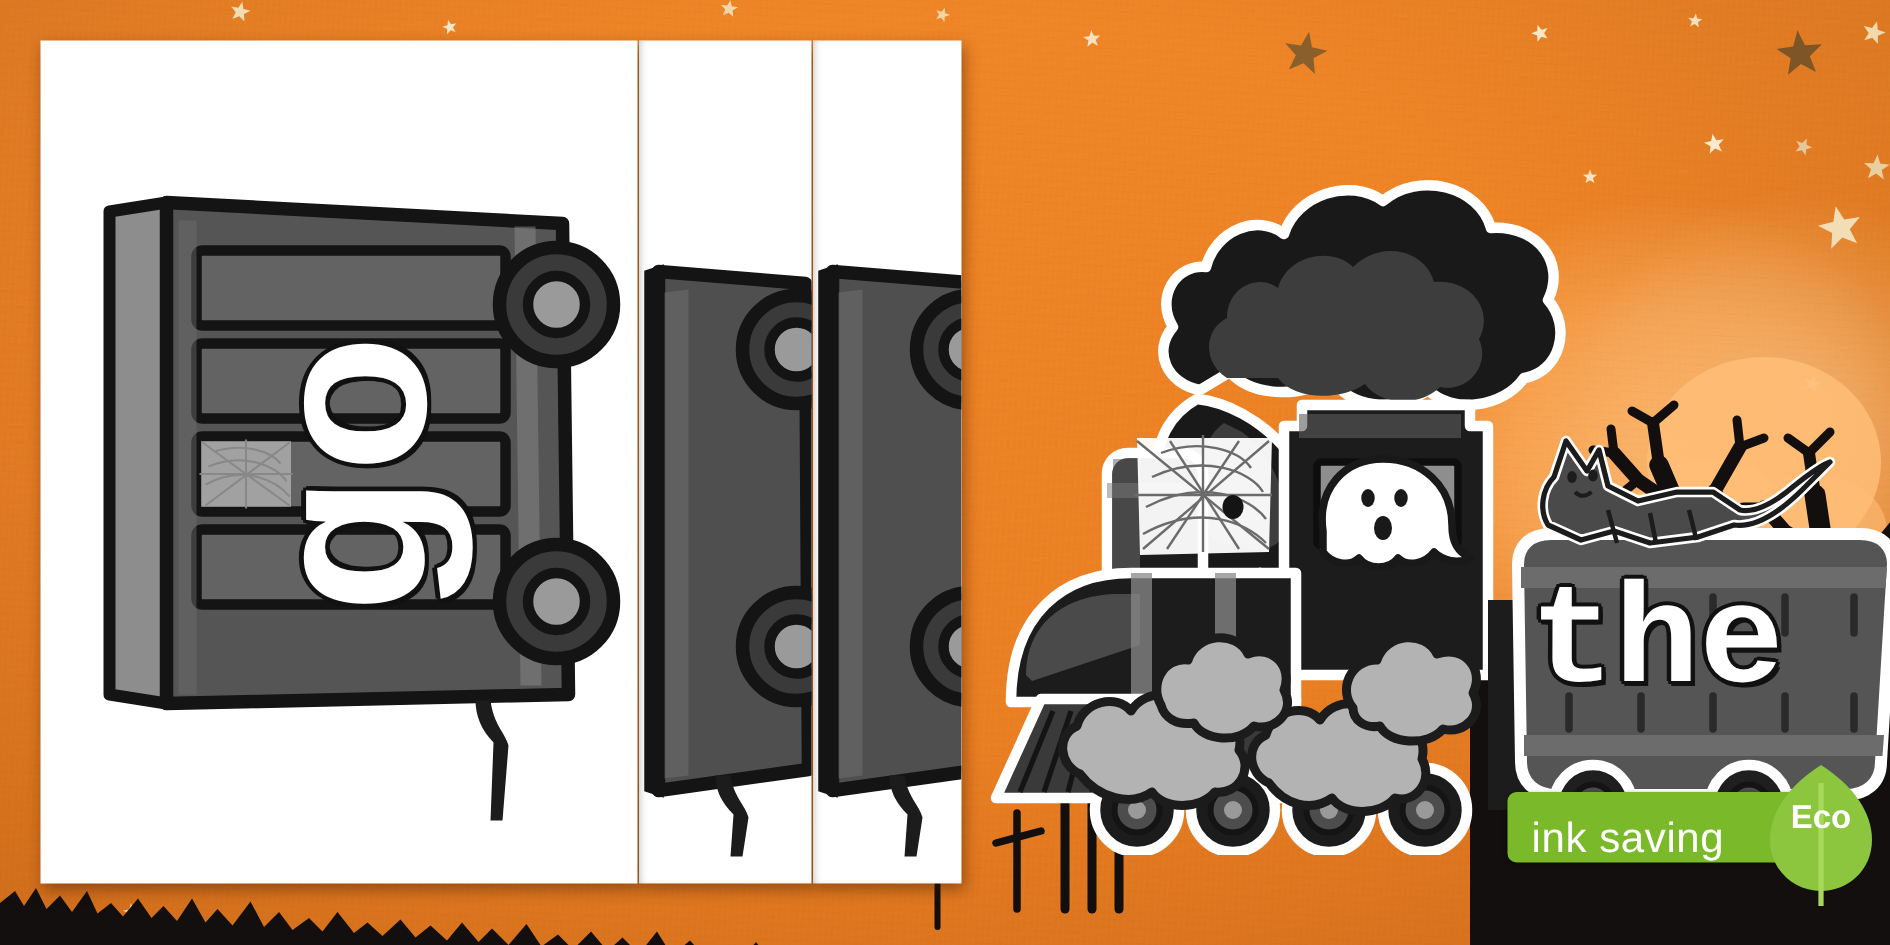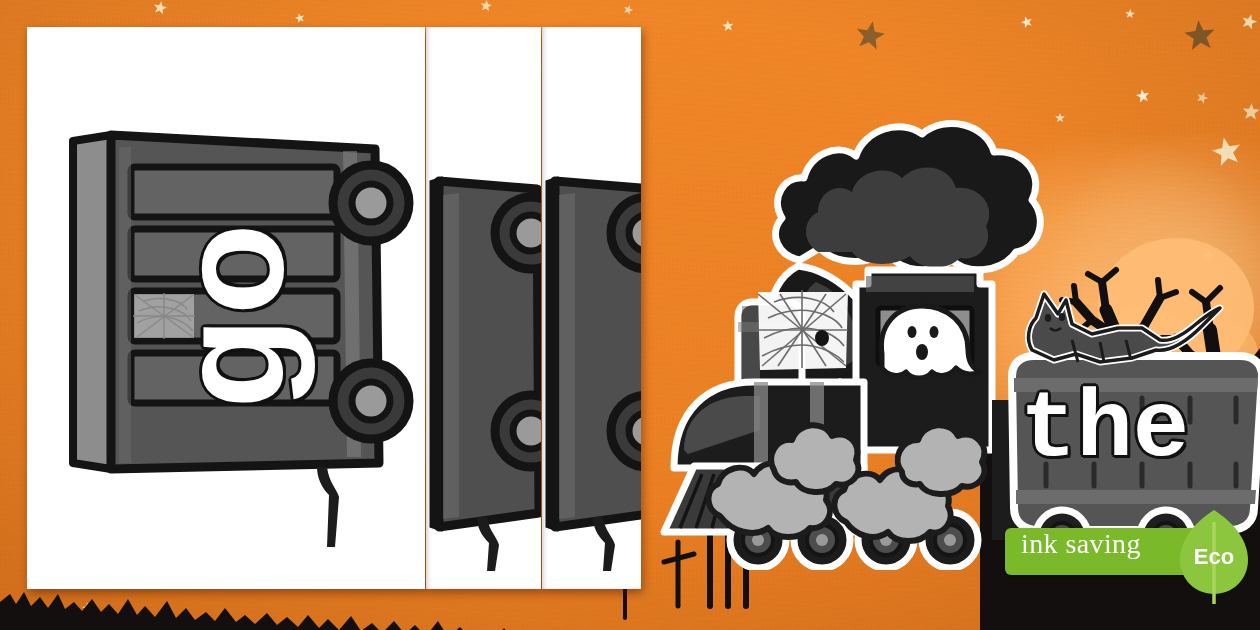--- a/index.html
+++ b/index.html
@@ -102,39 +102,38 @@
     font-family:Liberation Mono, monospace;
   }
 
   
   .eco-badge{
     position:absolute;
     left:1005px;top:528px;
     width:215px;height:47px;
     background:#7ab929;
     border-radius:6px;
-    display:flex;align-items:flex-start;
+    display:flex;align-items:flex-end;
     box-shadow:0 1px 3px rgba(0,0,0,.35);
-    font-family:Liberation Serif, serif;
   }
   .eco-badge .eco-text{
     color:#ffffff;
     font-size:28px;
     padding-left:16px;
     letter-spacing:.4px;
     white-space:nowrap;
   }
   .eco-leaf{
     position:absolute;
     left:1178px;top:508px;
     width:72px;height:96px;
   }
   .eco-leaf .leaf-label{
     position:absolute;
-    left:0;top:36px;width:72px;
+    left:0;top:24px;width:72px;
     text-align:center;
     color:#ffffff;
     font-size:22px;
     font-weight:bold;
   }
 </style>
 </head>
 <body>
 
 <div id="stage">

